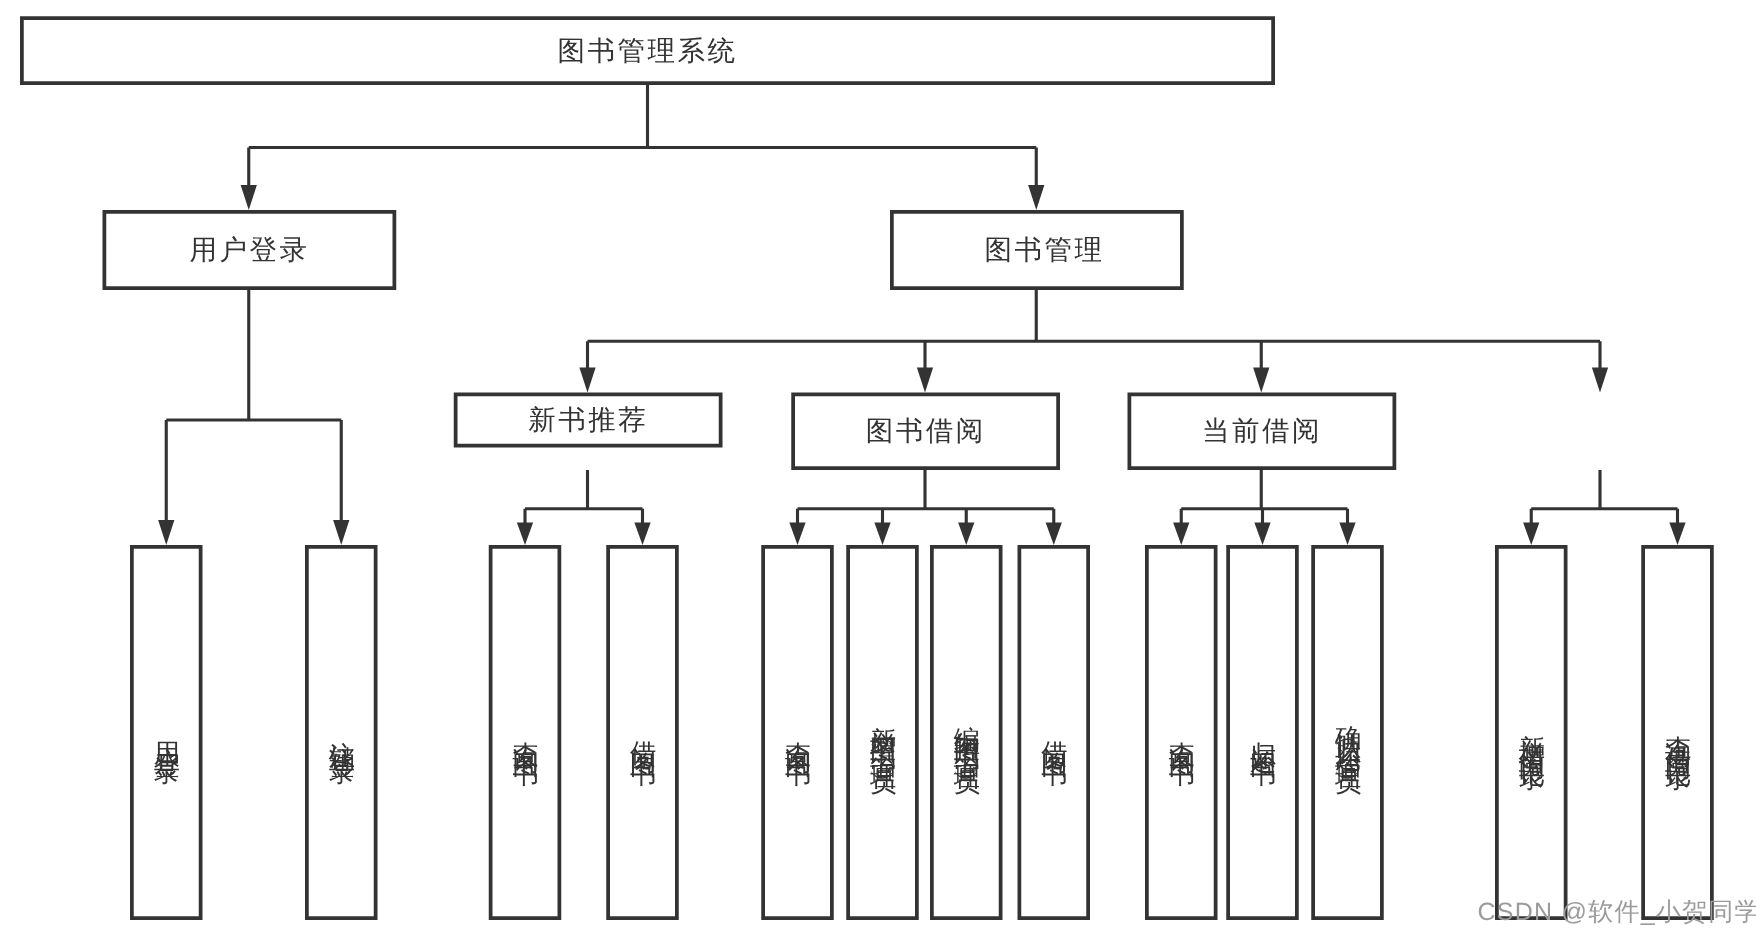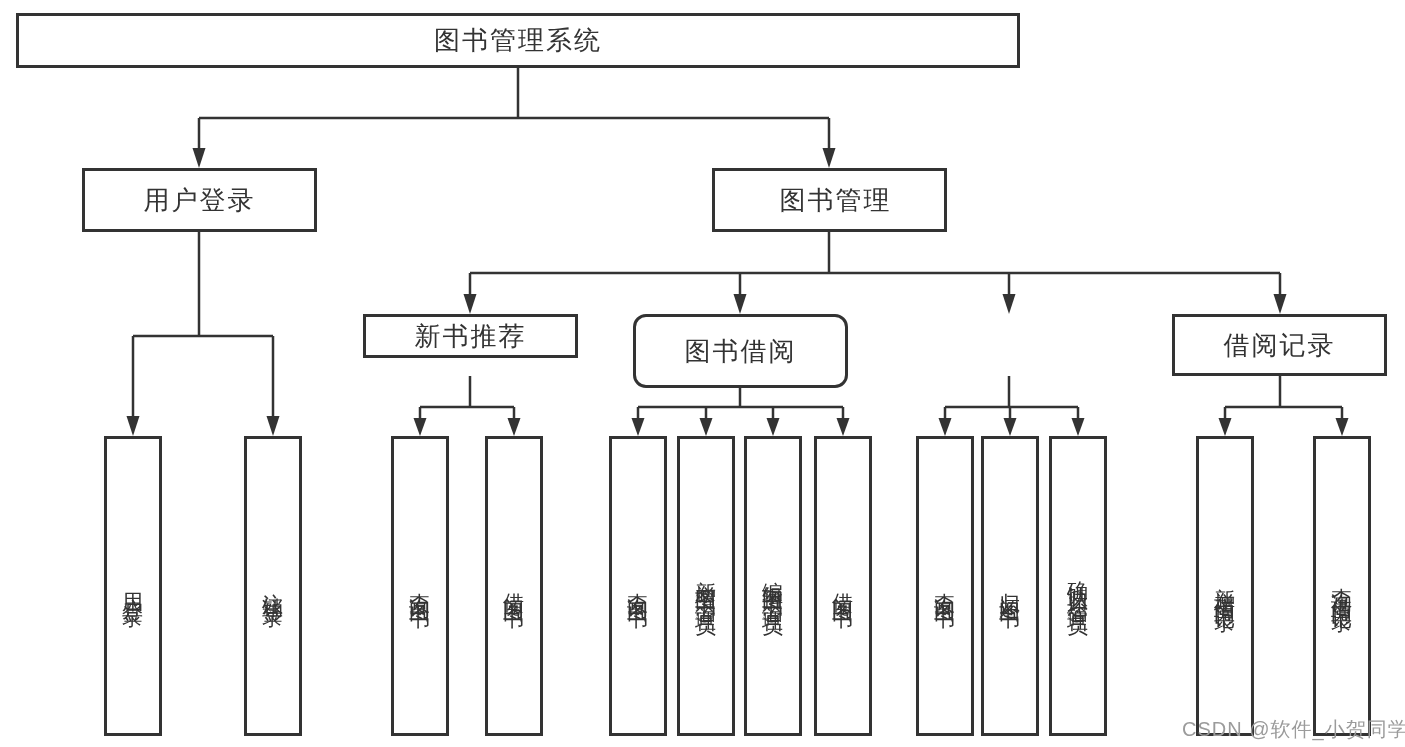--- a/index.html
+++ b/index.html
@@ -18,21 +18,21 @@
     z-index: 1;
   }
   .box {
     position: absolute;
     background: #ffffff;
     border: 3px solid #333333;
     box-sizing: border-box;
     display: flex;
     align-items: center;
     justify-content: center;
-    font-size: 26px;
+    font-size: 22px;
     color: #333333;
     letter-spacing: 2px;
     z-index: 2;
     white-space: nowrap;
   }
   .vbox {
     writing-mode: vertical-rl;
     text-orientation: mixed;
     font-size: 21px;
     letter-spacing: 5px;
@@ -118,22 +118,22 @@
       <polygon points="1335.5,418 1348.5,418 1342,436" stroke="none"></polygon>
     </g>
   </svg>
 
   <div class="box" style="left:16px; top:13px; width:1004px; height:55px;">图书管理系统</div>
 
   <div class="box" style="left:82px; top:168px; width:235px; height:64px;">用户登录</div>
   <div class="box" style="left:712px; top:168px; width:235px; height:64px;padding-left:12px;">图书管理</div>
 
   <div class="box" style="left:363px; top:314px; width:215px; height:44px;">新书推荐</div>
-  <div class="box" style="left:633px; top:314px; width:215px; height:74px;border-radius:13px;">图书借阅</div>
-  <div class="box" style="left:1172px; top:314px; width:215px; height:62px;">借阅记录</div>
+  <div class="box" style="left:633px; top:314px; width:215px; height:62px;">图书借阅</div>
+  <div class="box" style="left:902px; top:314px; width:215px; height:62px;">当前借阅</div>
 
   <div class="box vbox" style="left:104px; top:436px; width:58px; height:300px;">用户登录</div>
   <div class="box vbox" style="left:244px; top:436px; width:58px; height:300px;">注销登录</div>
 
   <div class="box vbox" style="left:391px; top:436px; width:58px; height:300px;">查询图书</div>
   <div class="box vbox" style="left:485px; top:436px; width:58px; height:300px;">借阅图书</div>
 
   <div class="box vbox" style="left:609px; top:436px; width:58px; height:300px;">查询图书</div>
   <div class="box vbox" style="left:677px; top:436px; width:58px; height:300px;">新增图书（管理员）</div>
   <div class="box vbox" style="left:744px; top:436px; width:58px; height:300px;">编辑图书（管理员）</div>

